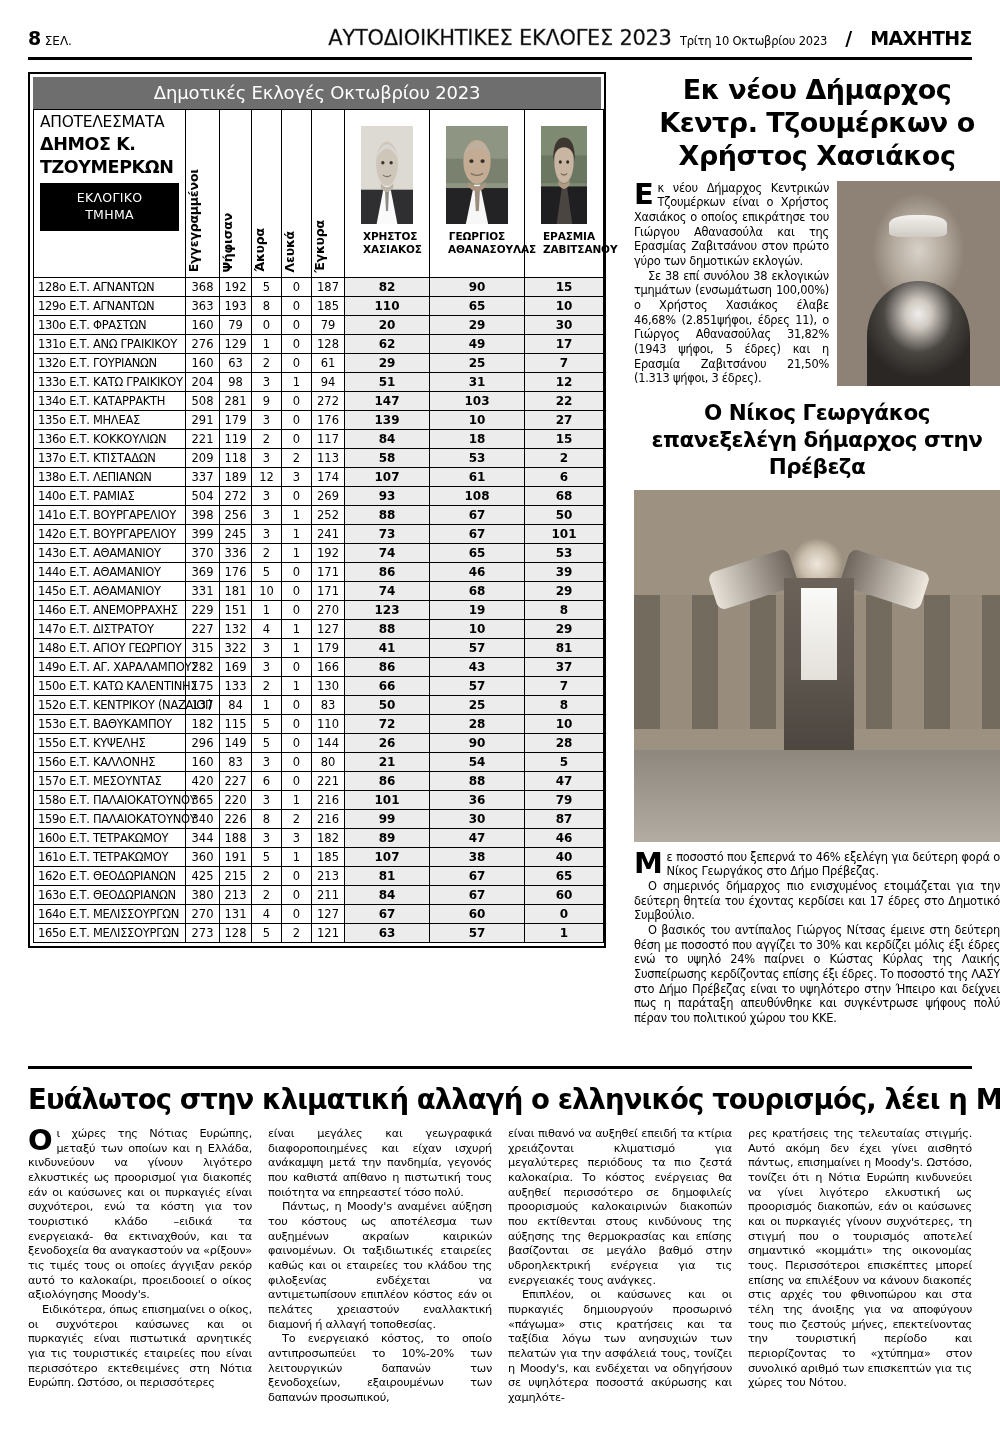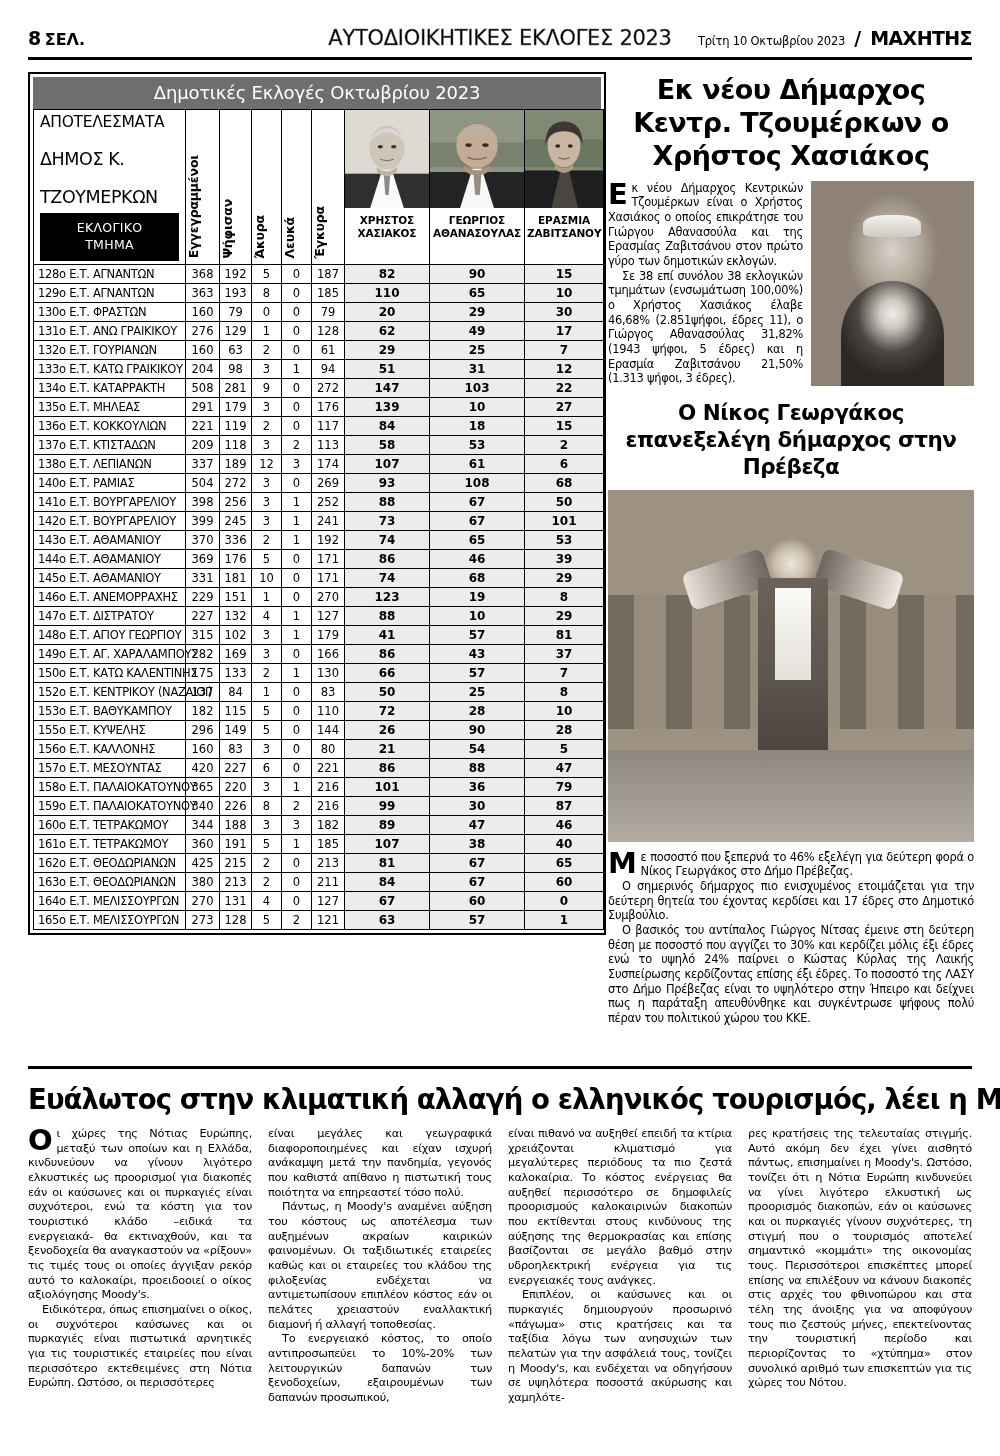--- a/index.html
+++ b/index.html
@@ -15,64 +15,64 @@
   
   .masthead {
     position: relative;
     height: 42px;
     display: flex; align-items: center;
     border-bottom: 3px solid #000;
     margin: 18px 0 0 0;
   }
   .mast-left { display: flex; align-items: baseline; gap: 4px; width: 200px; }
   .mast-pageno { font-size: 19px; font-weight: bold; letter-spacing: -0.5px; }
-  .mast-sel { font-size: 16px; font-weight: 700; letter-spacing: 0px; }
+  .mast-sel { font-size: 12px; font-weight: 400; letter-spacing: 0px; }
   .mast-center {
     position: absolute; left: 0; right: 0; text-align: center;
     font-size: 21px; font-weight: normal; letter-spacing: -0.3px;
     color: #000000;
     font-family: "DejaVu Sans", sans-serif;
     -webkit-text-stroke: 0.4px #6a6a6a;
   }
-  .mast-right { margin-left: auto; display: flex; align-items: baseline; gap: 9px; z-index: 2; }
+  .mast-right { margin-left: auto; display: flex; align-items: baseline; gap: 18px; z-index: 2; }
   .mast-date { font-size: 11.5px; letter-spacing: -0.2px; }
   .mast-brand { font-size: 19px; font-weight: bold; letter-spacing: -0.6px; }
   .mast-slash { font-size: 19px; font-weight: bold; }
 
   
-  .upper { display: flex; gap: 2px; margin-top: 12px; height: 980px; }
+  .upper { display: flex; gap: 28px; margin-top: 12px; height: 980px; }
   .col-table { width: 578px; flex: 0 0 578px; }
   .col-right { width: 366px; flex: 0 0 366px; }
 
   
   .tbl-wrap { border: 2px solid #000; padding: 3px; }
   .tbl-title {
     background: #6e6e6e; color: #fff; text-align: center;
     font-size: 18px; padding: 5px 0 6px 0; letter-spacing: -0.2px;
     font-family: "DejaVu Sans", sans-serif;
   }
   table.results { width: 100%; border-collapse: collapse; table-layout: fixed; }
   table.results td, table.results th { border: 1px solid #000; }
 
   .hdr-left { vertical-align: top; padding: 4px 6px 3px 6px; }
   .hdr-apot { font-size: 15.5px; letter-spacing: -0.3px; line-height: 1.1; }
-  .hdr-dimos { font-size: 17.5px; font-weight: normal; line-height: 1.15; margin-top: 18px; letter-spacing: -0.4px;}
+  .hdr-dimos { font-size: 17.5px; font-weight: bold; line-height: 1.15; margin-top: 3px; letter-spacing: -0.4px;}
   .hdr-black {
     background: #000; color: #fff; text-align: center;
     font-size: 12.5px; line-height: 1.3; padding: 7px 0 8px 0; margin-top: 6px;
     letter-spacing: 0.3px;
   }
   .vert {
     writing-mode: vertical-rl; transform: rotate(180deg);
     font-size: 12.5px; font-weight: bold; white-space: nowrap;
     letter-spacing: -0.2px;
   }
   .vcell { text-align: center; vertical-align: bottom; padding: 4px 0 5px 0; }
 
-  .cand-cell { vertical-align: top; padding: 0; border-radius: 20px; }
+  .cand-cell { vertical-align: top; padding: 16px; border-radius: 20px; }
   .cand-inner { display: flex; flex-direction: column; height: 100%; }
   .cand-photo { width: 100%; height: 98px; display: block; }
   .cand-name {
     text-align: center; font-size: 10.5px; font-weight: bold;
     line-height: 1.25; padding: 6px 2px 5px 2px; letter-spacing: -0.1px;
   }
 
   td.etname { font-size: 11.5px; padding: 2px 2px 2px 4px; letter-spacing: -0.3px; white-space: nowrap; }
   td.num { font-size: 11.5px; text-align: center; padding: 2px 1px; }
   td.vote { font-size: 12px; font-weight: bold; text-align: center; background: #ececec; padding: 2px 1px; }
@@ -493,21 +493,21 @@
                 <td class="num">4</td>
                 <td class="num">1</td>
                 <td class="num">127</td>
                 <td class="vote">88</td>
                 <td class="vote">10</td>
                 <td class="vote">29</td>
               </tr>
               <tr>
                 <td class="etname">148ο Ε.Τ. ΑΓΙΟΥ ΓΕΩΡΓΙΟΥ</td>
                 <td class="num">315</td>
-                <td class="num">102</td>
+                <td class="num">322</td>
                 <td class="num">3</td>
                 <td class="num">1</td>
                 <td class="num">179</td>
                 <td class="vote">41</td>
                 <td class="vote">57</td>
                 <td class="vote">81</td>
               </tr>
               <tr>
                 <td class="etname">149ο Ε.Τ. ΑΓ. ΧΑΡΑΛΑΜΠΟΥΣ</td>
                 <td class="num">282</td>

